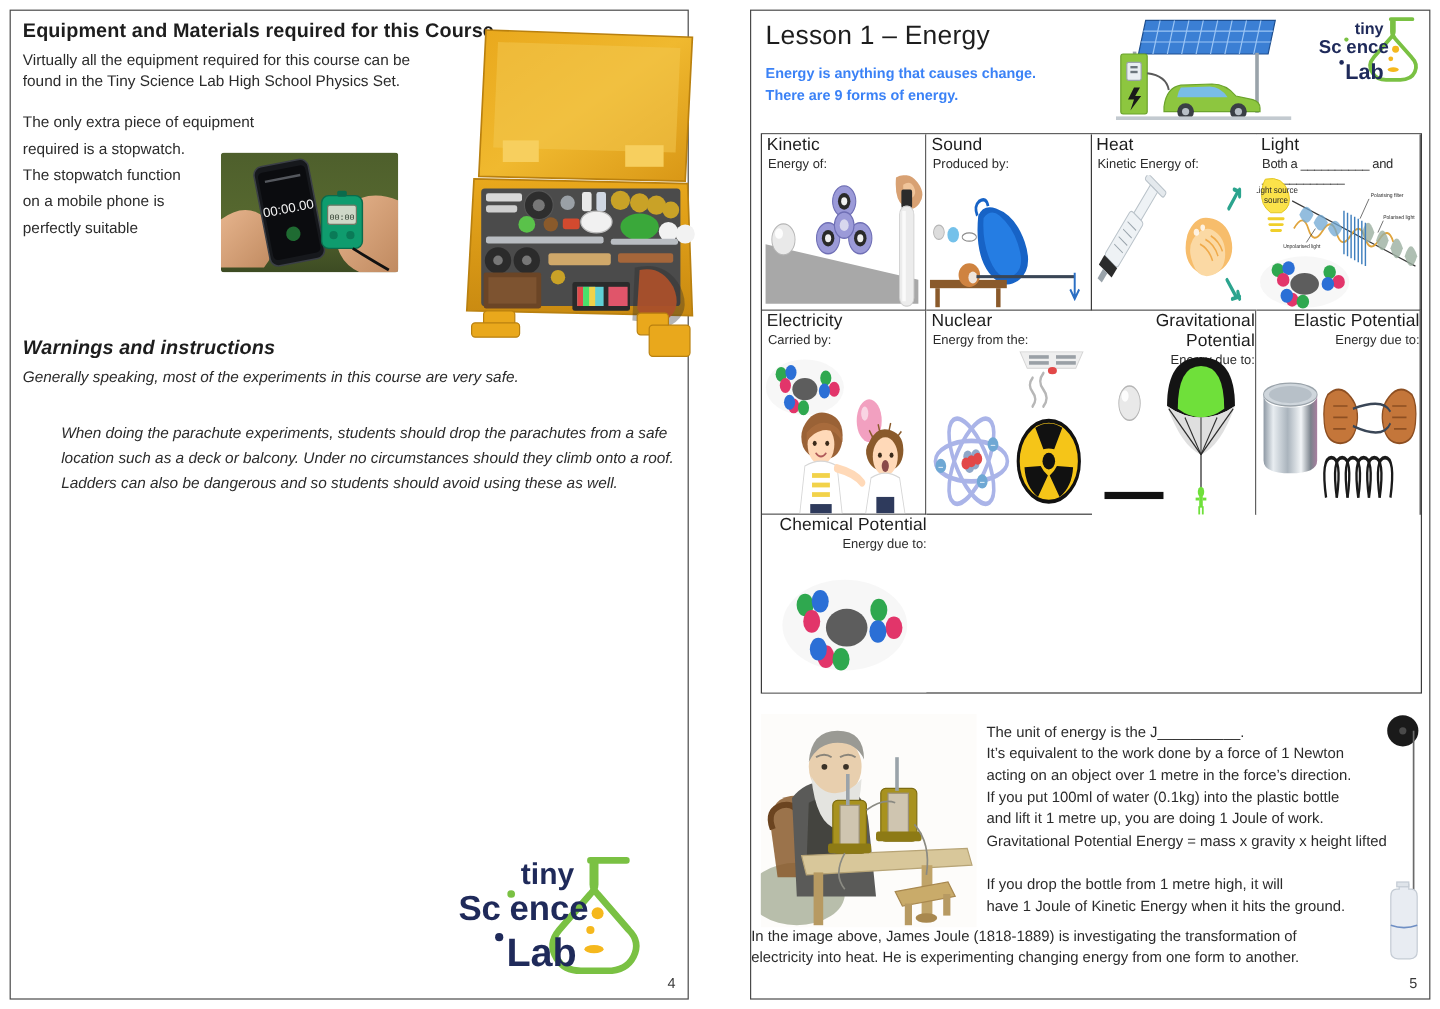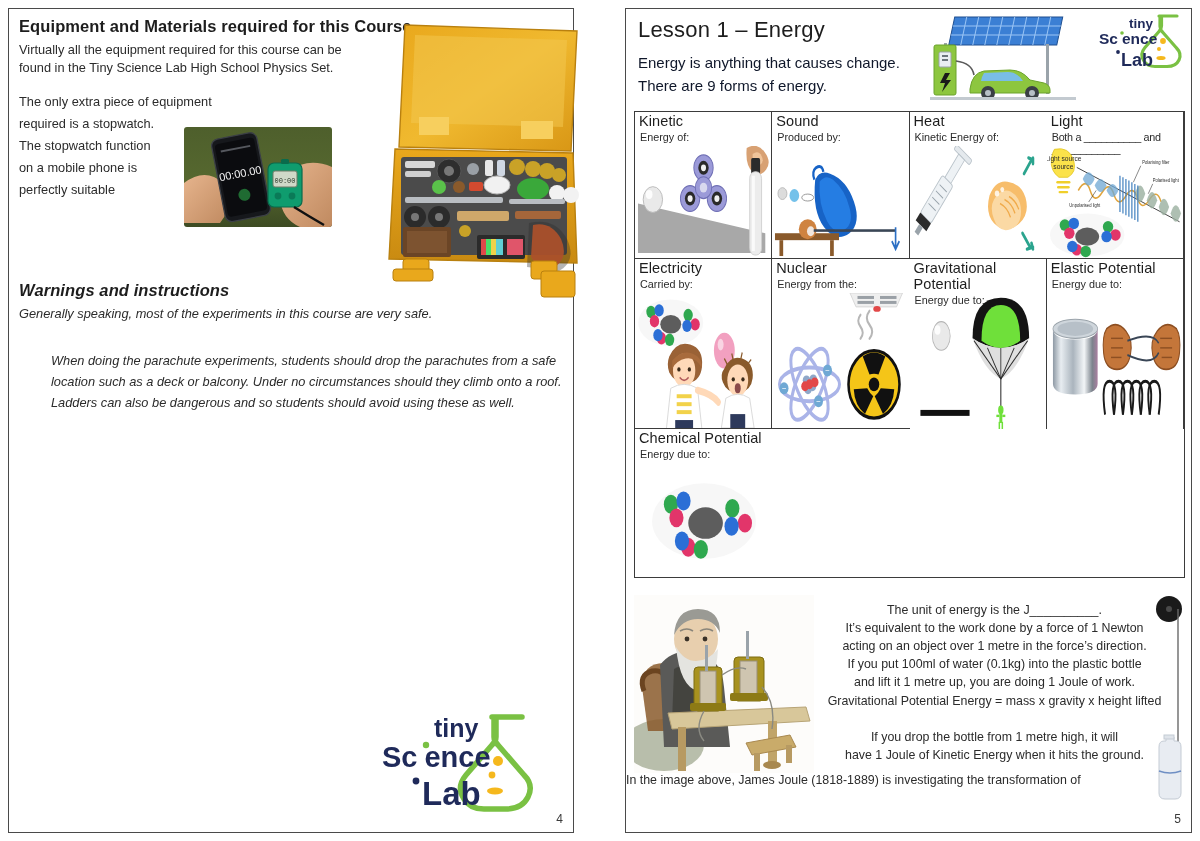--- a/index.html
+++ b/index.html
@@ -21,39 +21,39 @@
   .kitbox{position:absolute;left:372px;top:10px;width:202px;height:282px;}
   .stopwatch{position:absolute;left:175px;top:118px;width:148px;height:100px;border-radius:3px;overflow:hidden;}
 
   .warn{position:absolute;left:10px;top:272px;right:8px;font-style:italic;}
 
   .logo-left{position:absolute;left:365px;top:694px;width:180px;height:118px;}
 
   
   .r-head{position:absolute;left:10px;top:8px;width:420px;}
   h1.lesson{font-size:22px;font-weight:400;margin:0 0 9px 2px;color:#1d1d1d;letter-spacing:.2px;}
-  .lesson-sub{font-size:15px;line-height:1.5;margin:0 0 0 2px;color:#0f172a;}
+  .lesson-sub{font-size:12px;line-height:1.5;margin:0 0 0 2px;color:#3b82f6;font-weight:bold;}
   .solar{position:absolute;left:300px;top:2px;width:155px;height:95px;}
   .logo-right{position:absolute;left:470px;top:2px;width:95px;height:62px;}
 
   
   .grid{position:absolute;left:8px;top:102px;width:551px;height:467px;
         display:grid;grid-template-columns:1fr 1fr 1fr 1fr;grid-template-rows:147px 170px 148px;
         border:1.4px solid #3b3b3b;box-sizing:border-box;}
   .cell{position:relative;border-right:1.2px solid #3b3b3b;border-bottom:1.2px solid #3b3b3b;
         box-sizing:border-box;overflow:hidden;background:#fff;}
   .cell:nth-child(3n){border-right:none;}
-  .cell:nth-child(n+7){border-bottom:none;}
+  .cell:nth-child(n+7){border-bottom:none;text-align:right;}
   .cell h2{font-size:14.5px;font-weight:400;margin:1px 0 2px 4px;color:#1d1d1d;letter-spacing:.1px;}
   .cell .prompt{font-size:10.8px;margin:0 0 0 5px;color:#2b2b2b;}
   .art{position:absolute;left:0;right:0;bottom:0;top:34px;}
 
   
   .joule-img{position:absolute;left:8px;top:586px;width:180px;height:178px;}
-  .joule-text{position:absolute;left:196px;top:592px;width:345px;font-size:12.4px;line-height:1.46;color:#2b2b2b;text-align:center;}
+  .joule-text{position:absolute;left:196px;top:592px;width:345px;font-size:12.4px;line-height:1.46;color:#2b2b2b;}
   .joule-foot{position:absolute;left:0;top:762px;width:520px;font-size:12.4px;line-height:1.46;color:#2b2b2b;}
   .pulley{position:absolute;left:521px;top:586px;width:45px;height:215px;}
 
   .blank{letter-spacing:-.3px;}
 </style>
 </head>
 <body>
 
 <div class="spread">
 
@@ -729,20 +729,21 @@
       <span>acting on an object over 1 metre in the force’s direction.</span><br>
       <span>If you put 100ml of water (0.1kg) into the plastic bottle</span><br>
       <span>and lift it 1 metre up, you are doing 1 Joule of work.</span><br>
       <span>Gravitational Potential Energy = mass x gravity x height lifted</span><br><br>
       <span>If you drop the bottle from 1 metre high, it will</span><br>
       <span>have 1 Joule of Kinetic Energy when it hits the ground.</span>
     </div>
 
     <div class="joule-foot">
       <span>In the image above, James Joule (1818-1889) is investigating the transformation of</span><br>
+      <span>electricity into heat. He is experimenting changing energy from one form to another.</span>
     </div>
 
     <div class="pulley">
       <svg viewBox="0 0 45 215" width="45" height="215">
         <circle cx="22" cy="14" r="13" fill="#1a1a1a"></circle>
         <circle cx="22" cy="14" r="3" fill="#4a4a4a"></circle>
         <line x1="31" y1="14" x2="31" y2="178" stroke="#6a6a6a" stroke-width="1.4"></line>
         <rect x="28" y="168" width="5" height="10" fill="#1a1a1a"></rect>
         <path d="M12 152 q0 -6 5 -6 h2 v-4 h8 v4 h2 q5 0 5 6 v46 q0 6 -6 6 H18 q-6 0 -6 -6 z" fill="#e8ecf2" stroke="#c4cbd4"></path>
         <path d="M12 176 q11 4 22 0" fill="none" stroke="#6f8fc4" stroke-width="1.4"></path>

